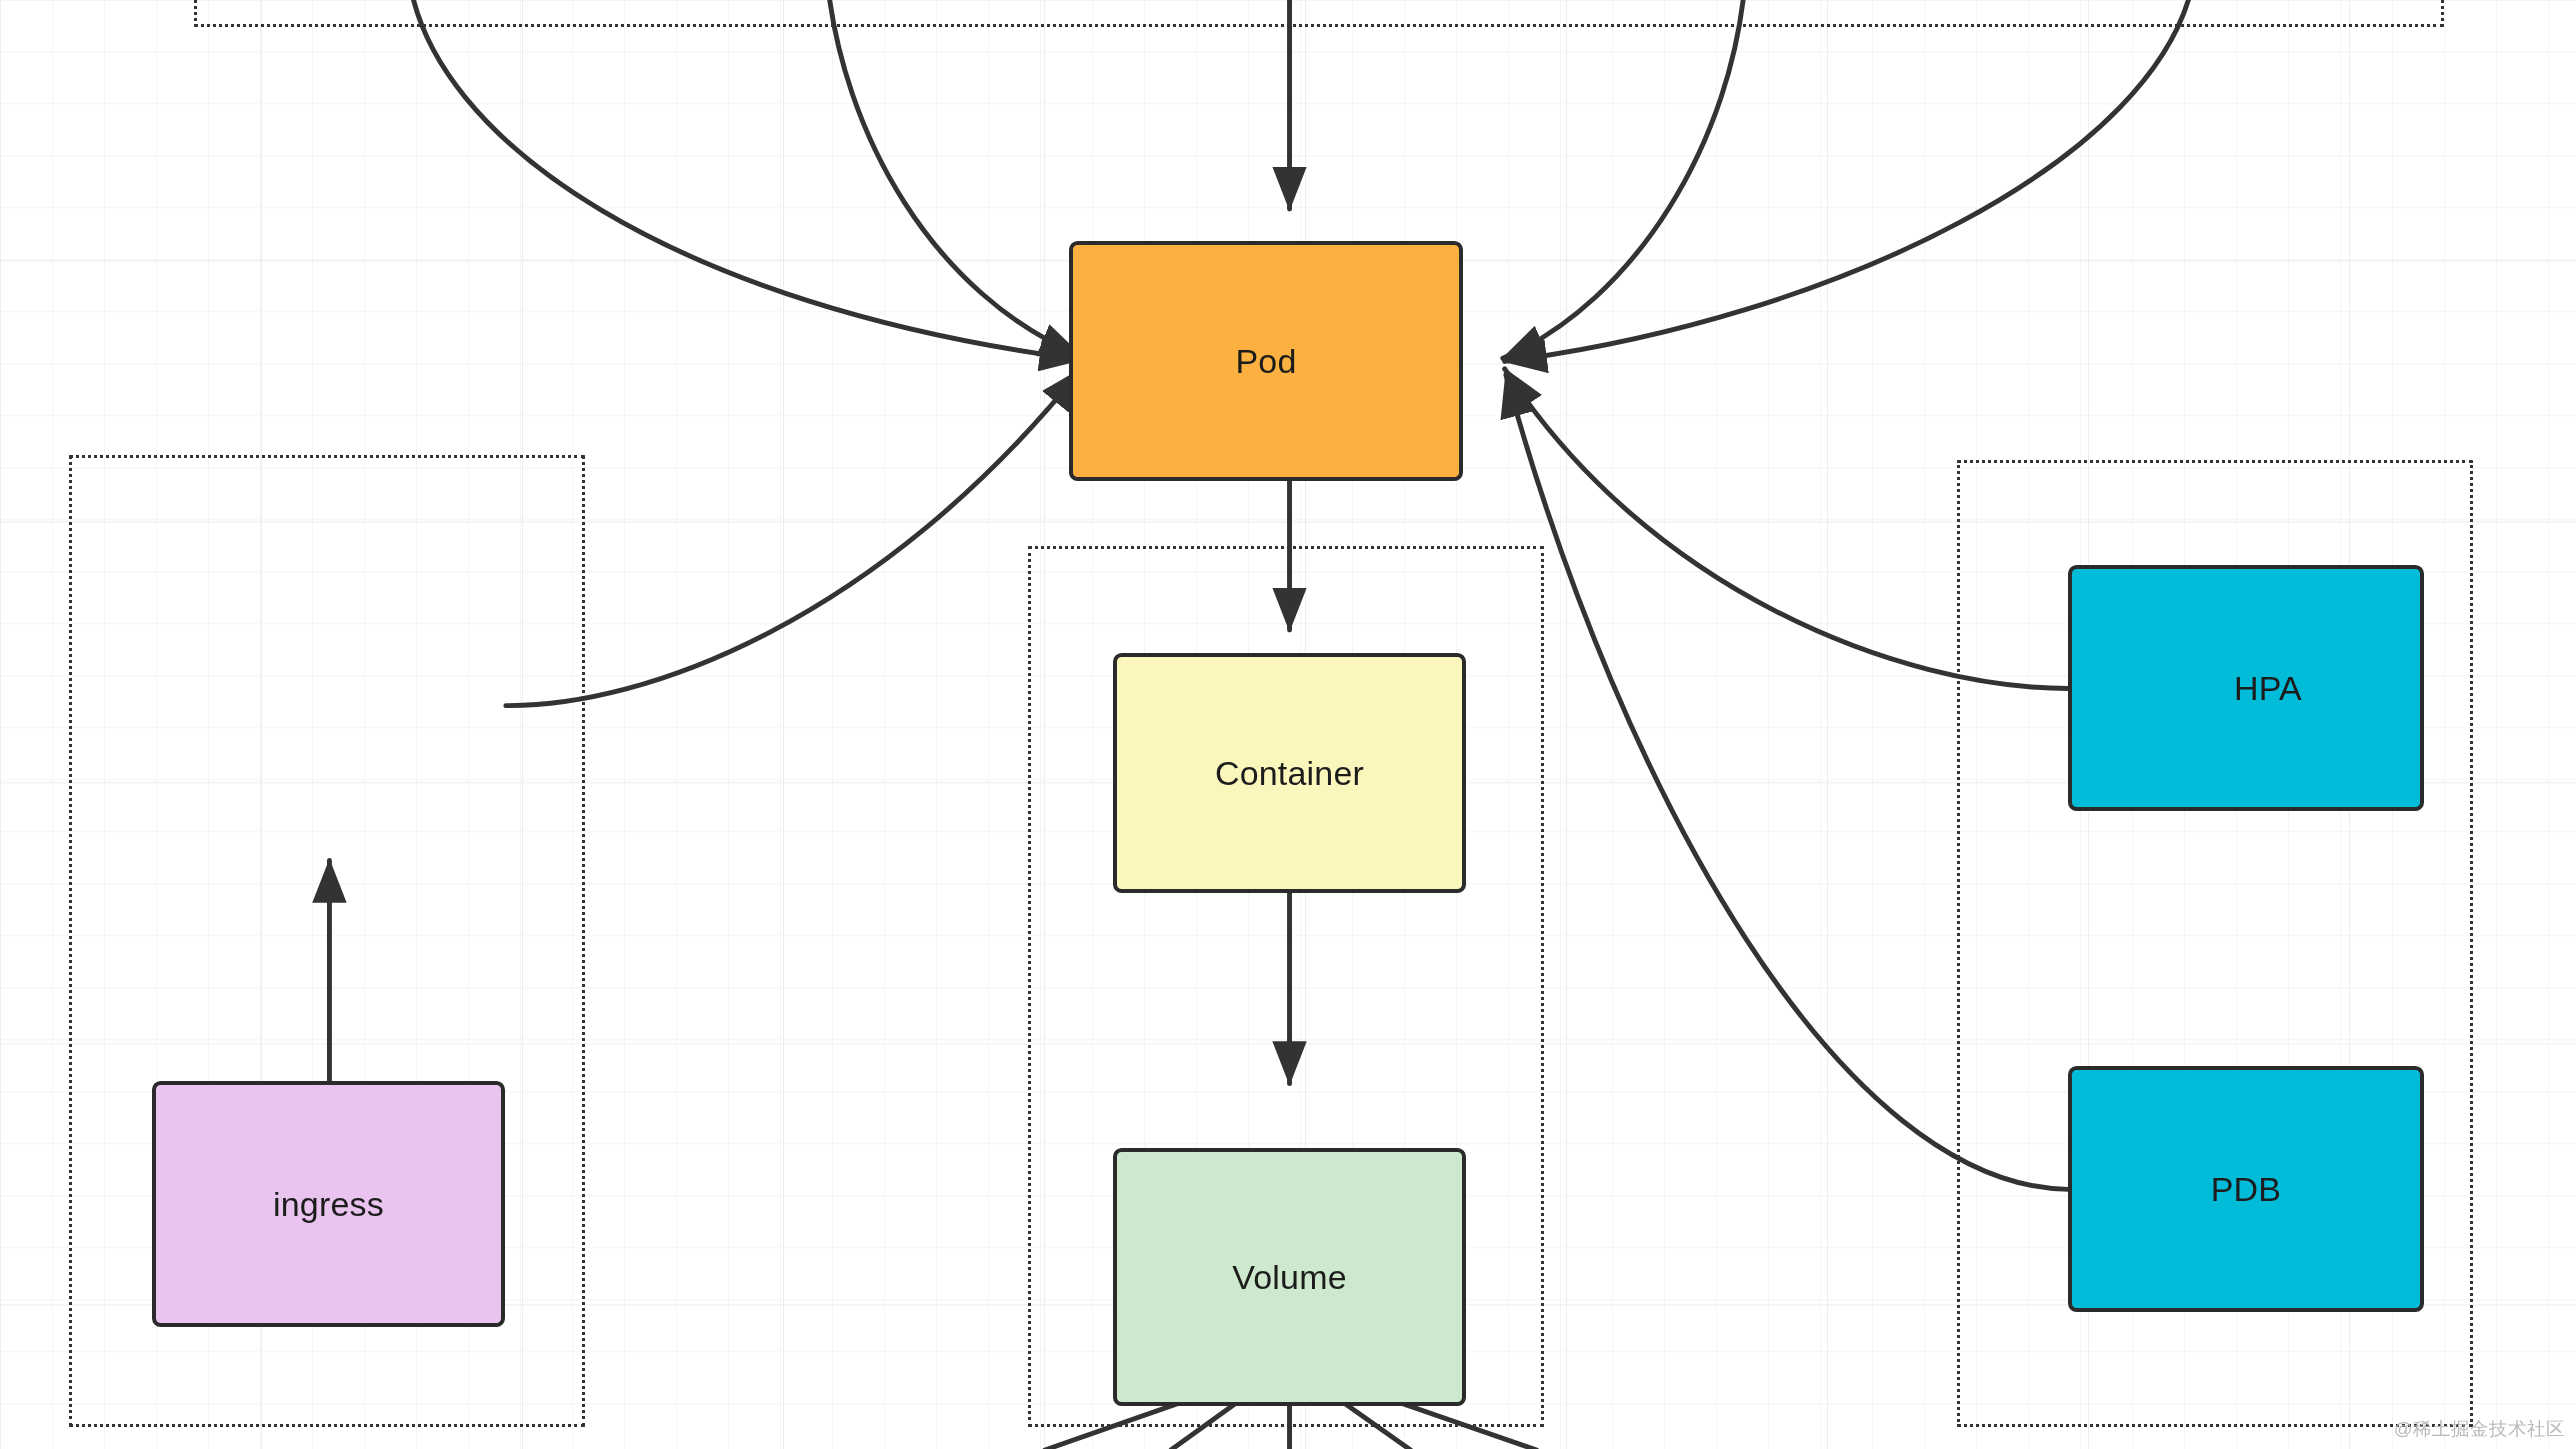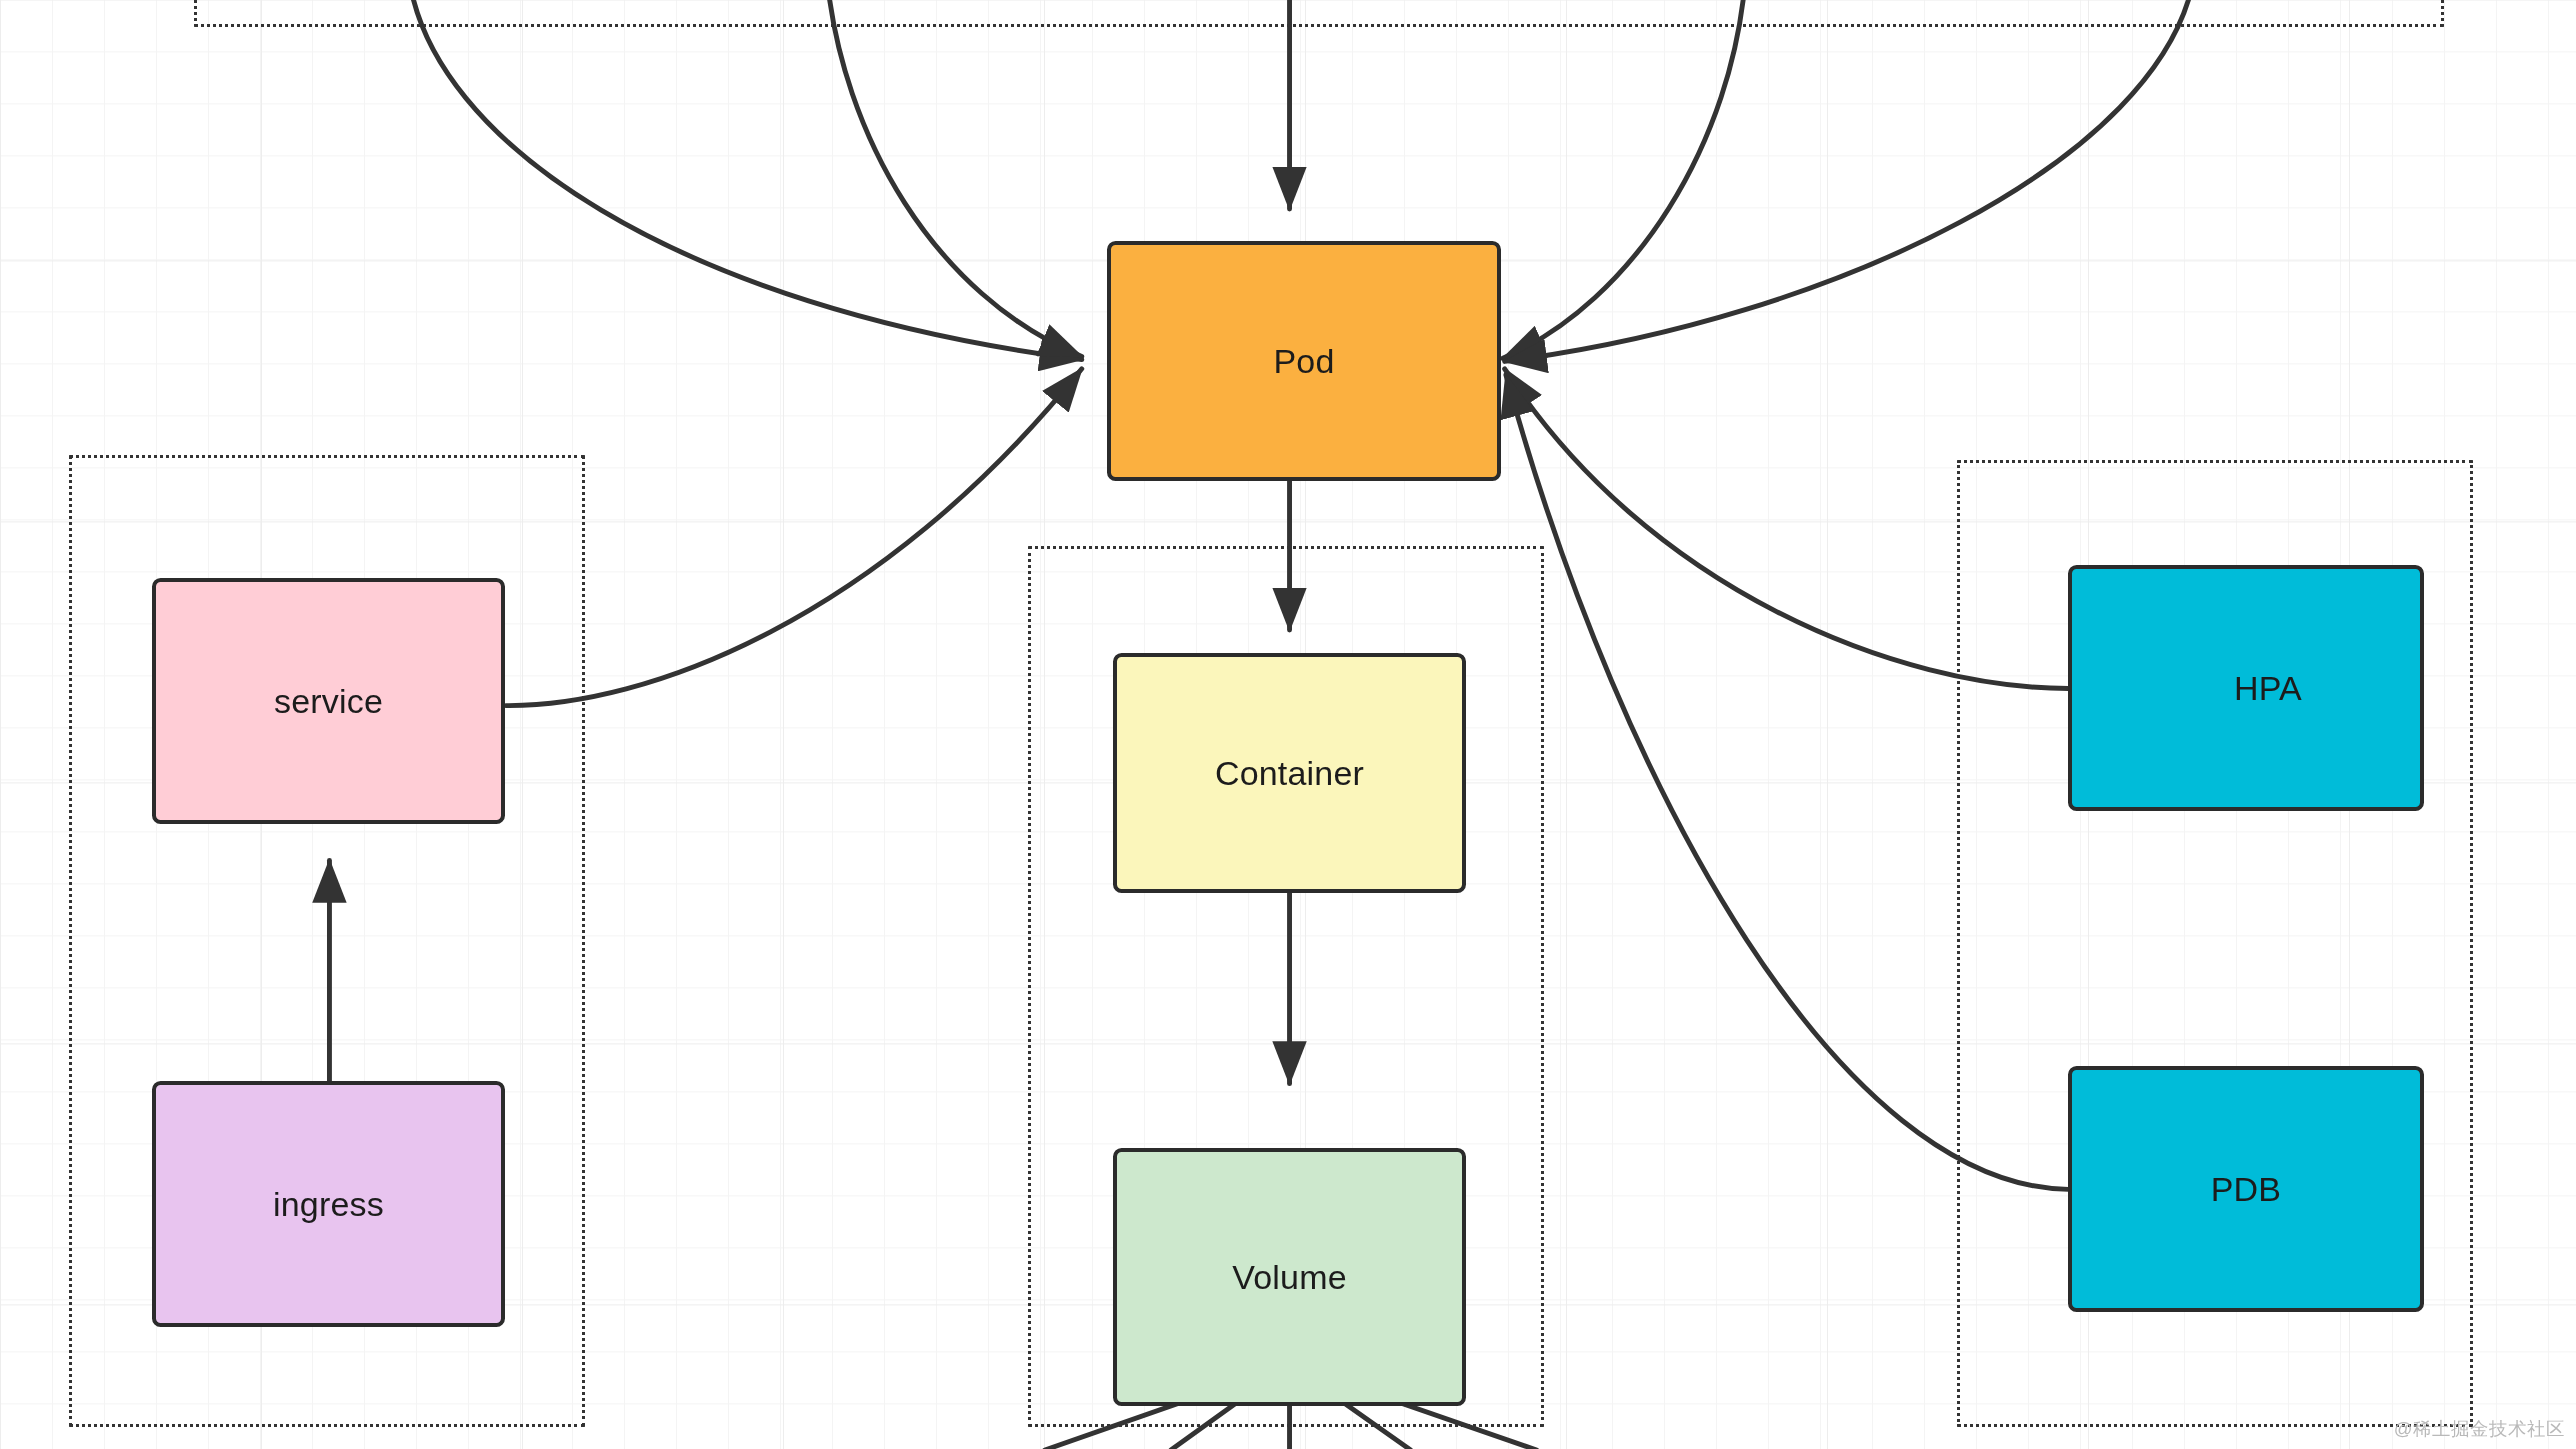--- a/index.html
+++ b/index.html
@@ -118,27 +118,24 @@
   </svg>
 
   <div class="cluster" style="left:194px; top:-197px; width:2250px; height:224px;"></div>
 
   <div class="cluster" style="left:69px; top:455px; width:516px; height:972px;"></div>
 
   <div class="cluster" style="left:1028px; top:546px; width:516px; height:881px;"></div>
 
   <div class="cluster" style="left:1957px; top:460px; width:516px; height:967px;"></div>
 
-  <div class="node n-pod" style="left:1107px; top:241px; width:394px; height:240px;">
+  <div class="node n-pod" style="left:1069px; top:241px; width:394px; height:240px;">
     <span>Pod</span>
   </div>
 
-  <div class="node n-service" style="left:152px; top:578px; width:353px; height:246px;">
-    <span>service</span>
-  </div>
 
   <div class="node n-container" style="left:1113px; top:653px; width:353px; height:240px;">
     <span>Container</span>
   </div>
 
   <div class="node n-ingress" style="left:152px; top:1081px; width:353px; height:246px;">
     <span>ingress</span>
   </div>
 
   <div class="node n-volume" style="left:1113px; top:1106px; width:353px; height:258px;">

